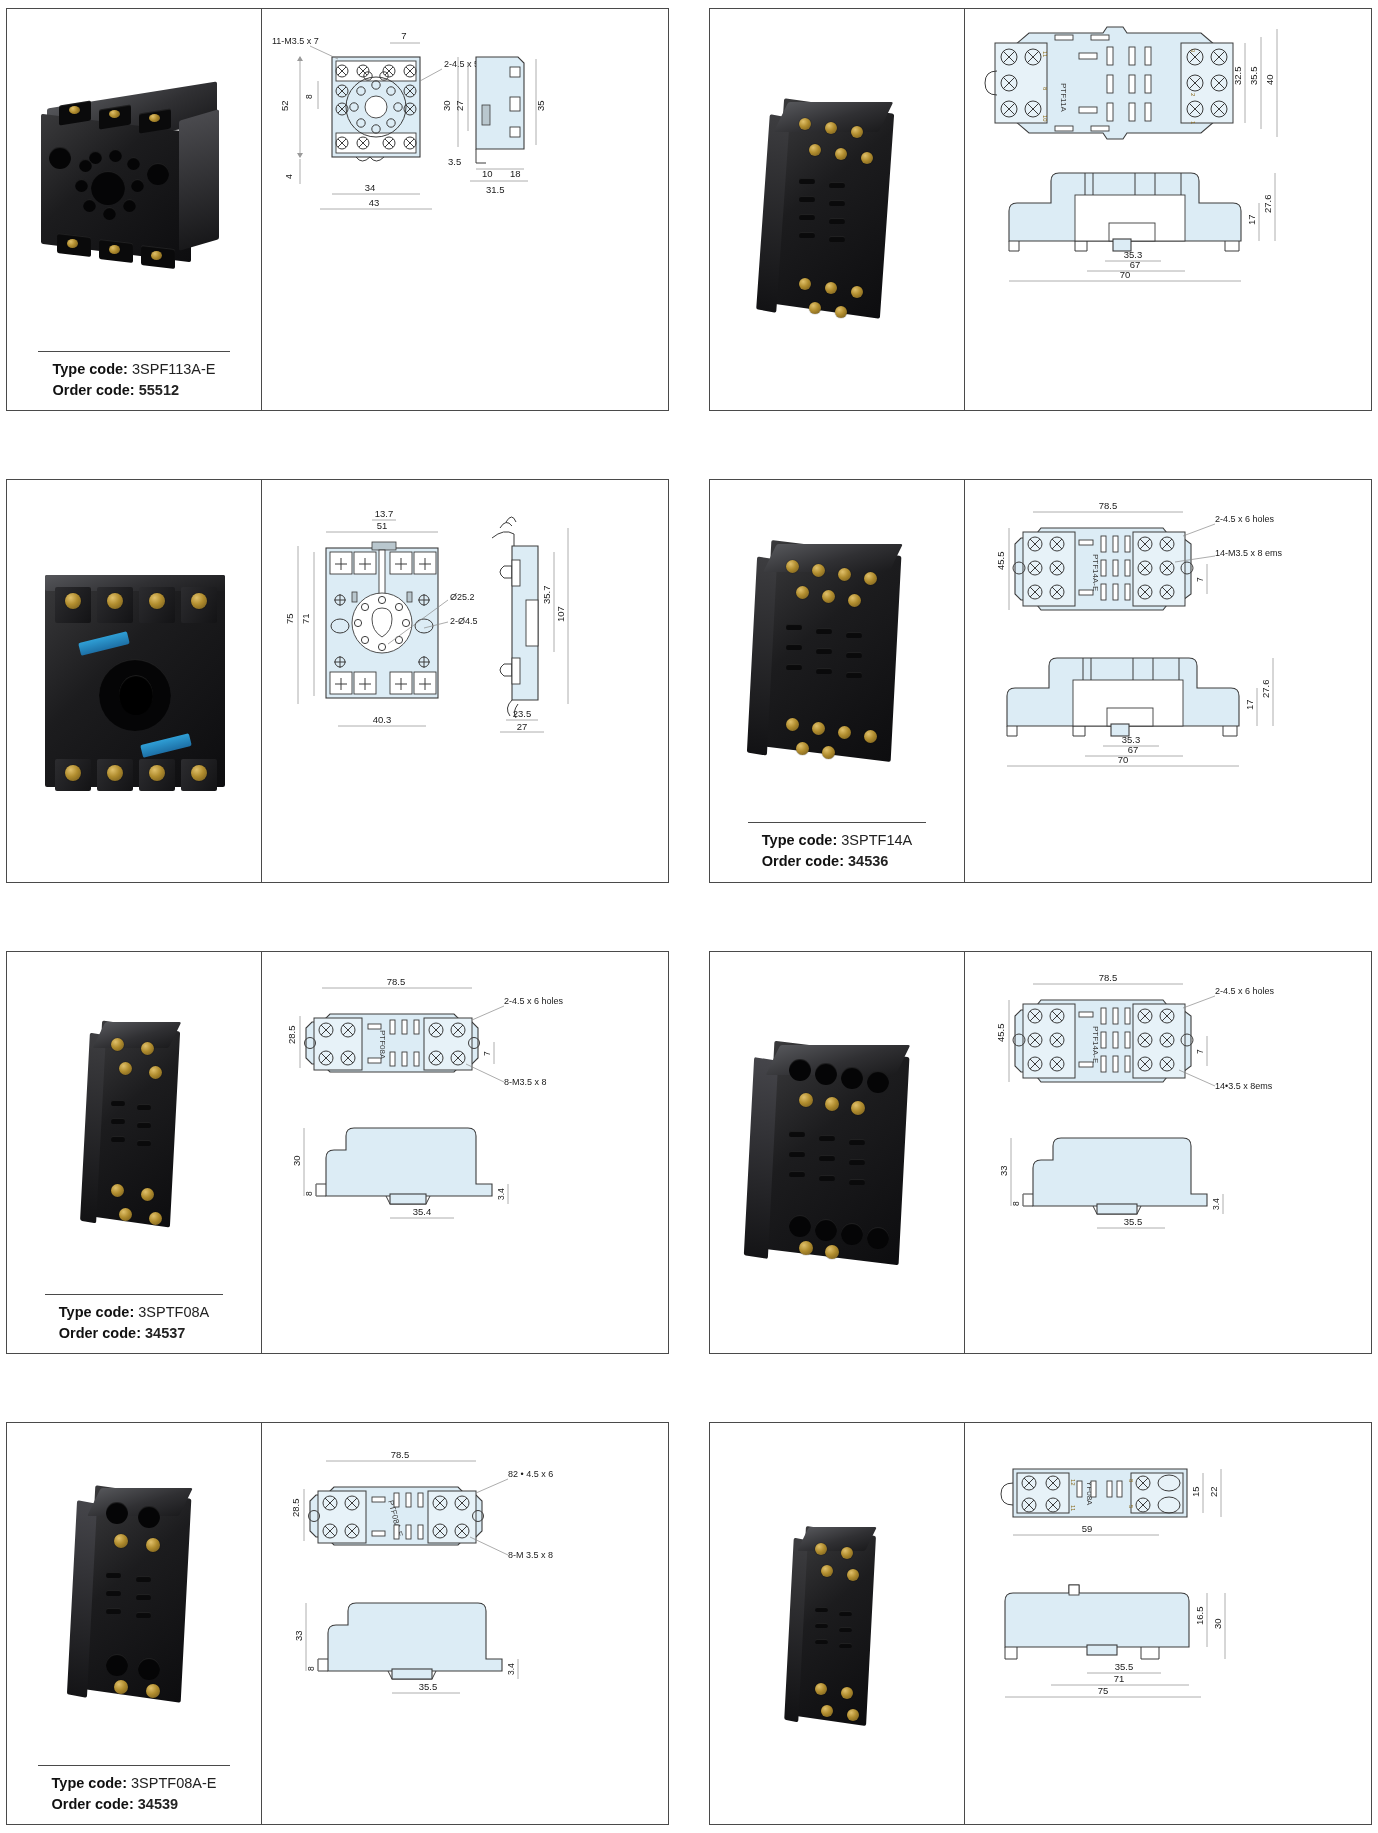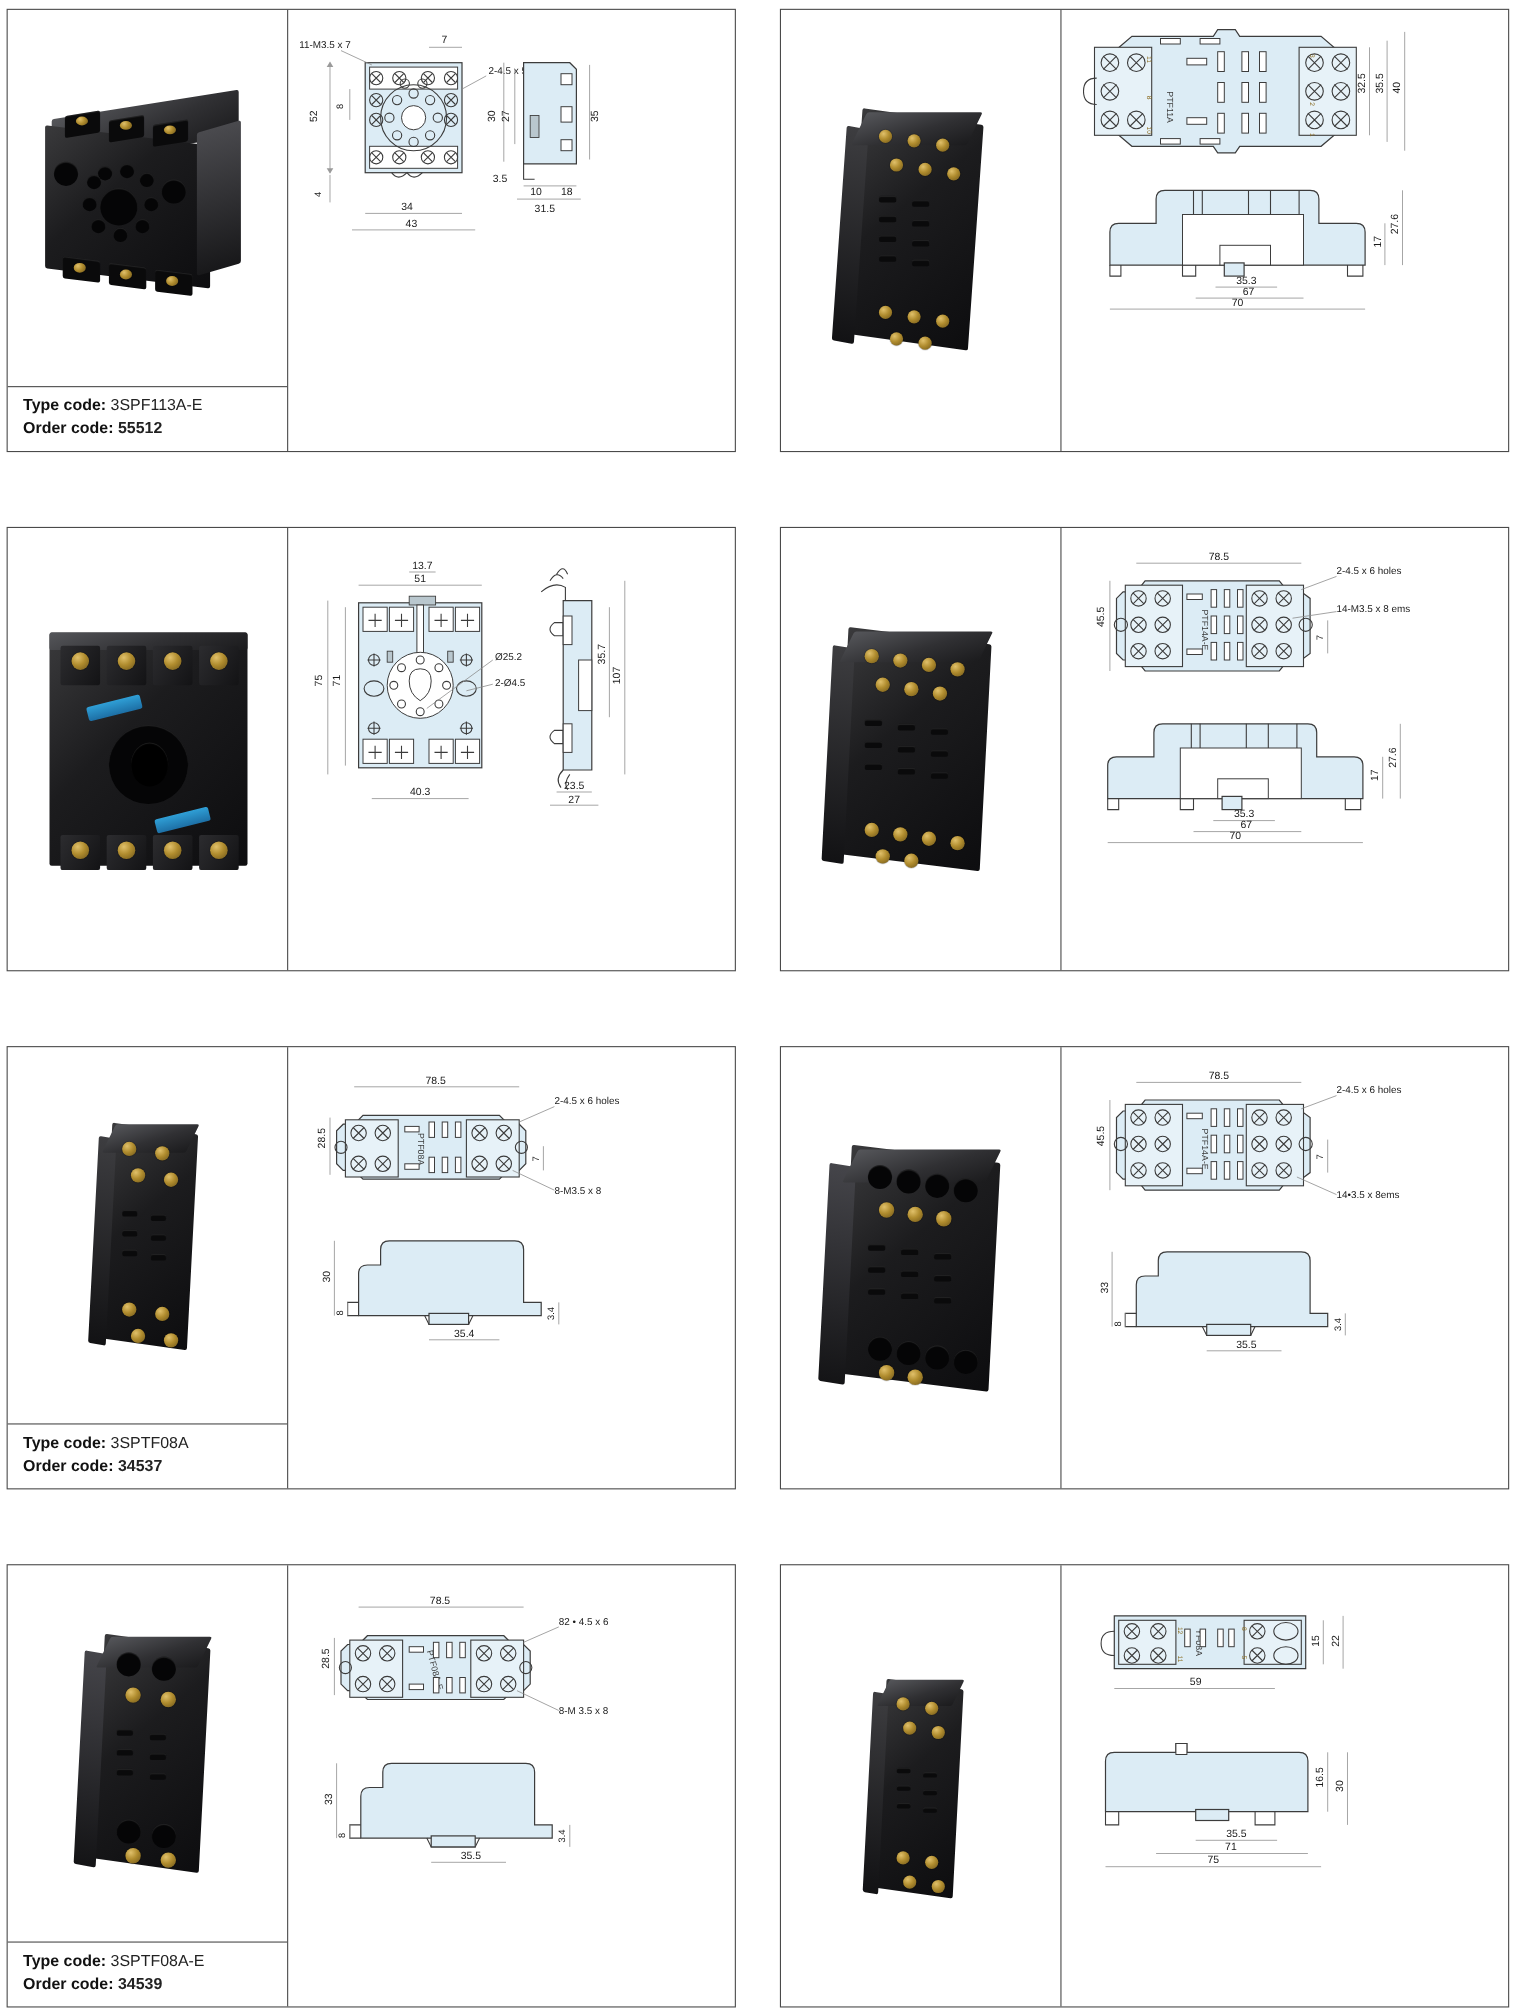--- a/index.html
+++ b/index.html
@@ -28,20 +28,21 @@
     grid-template-columns: 255px 1fr;
     grid-template-rows: 1fr;
     position: relative;
     background: #fff;
   }
   .card-left {
     border-right: 1.6px solid #4a4a4a;
     display: flex;
     flex-direction: column;
     position: relative;
+    align-items: center;
   }
   .photo-area {
     flex: 1;
     display: flex;
     align-items: center;
     justify-content: center;
     overflow: hidden;
     padding: 4px;
   }
   .caption {
@@ -549,20 +550,26 @@
             <div class="slot" style="left:86px;top:132px;width:16px;height:6px;"></div>
             <div class="slot" style="left:116px;top:136px;width:16px;height:6px;"></div>
             <div class="screw" style="left:56px;top:182px;width:13px;height:13px;"></div>
             <div class="screw" style="left:82px;top:186px;width:13px;height:13px;"></div>
             <div class="screw" style="left:108px;top:190px;width:13px;height:13px;"></div>
             <div class="screw" style="left:134px;top:194px;width:13px;height:13px;"></div>
             <div class="screw" style="left:66px;top:206px;width:13px;height:13px;"></div>
             <div class="screw" style="left:92px;top:210px;width:13px;height:13px;"></div>
           </div>
         </div>
+        <div class="caption">
+          <div><span class="lbl">Type code:</span>
+            <span class="val">3SPTF14A</span></div>
+          <div><span class="lbl">Order code:</span>
+            <span class="val bold">34536</span></div>
+        </div>
       </div>
       <div class="card-right">
         <div class="dwg" style="left:28px;top:18px;">
           <svg width="300" height="140" viewBox="0 0 300 140">
             <g class="dimline">
               <line x1="40" y1="14" x2="190" y2="14"></line>
               <line x1="16" y1="30" x2="16" y2="112"></line>
               <line x1="214" y1="66" x2="214" y2="96"></line>
             </g>
             <text class="dimtxt" x="115" y="11" text-anchor="middle">78.5</text>

